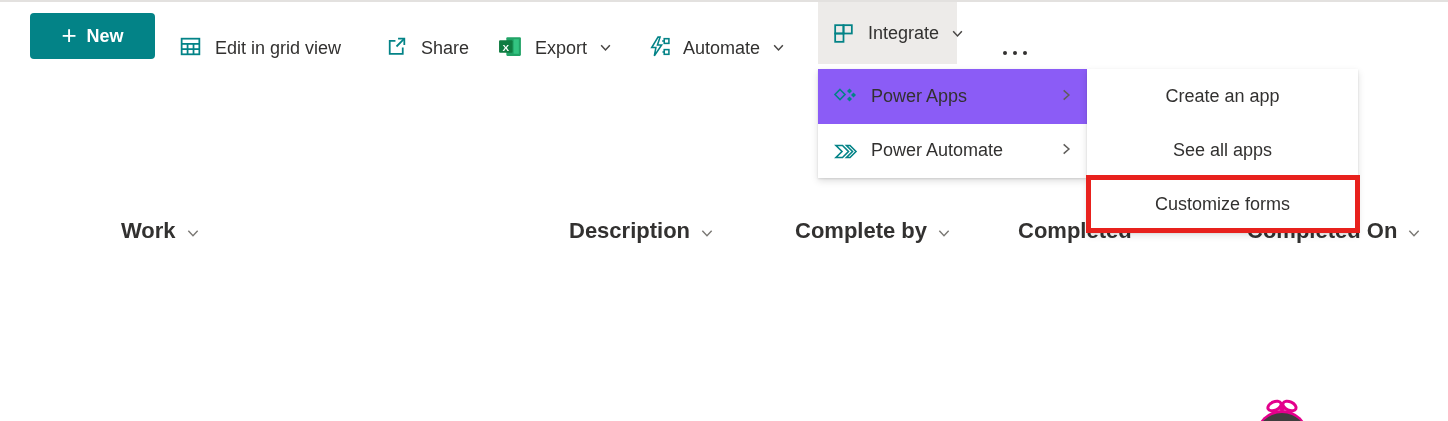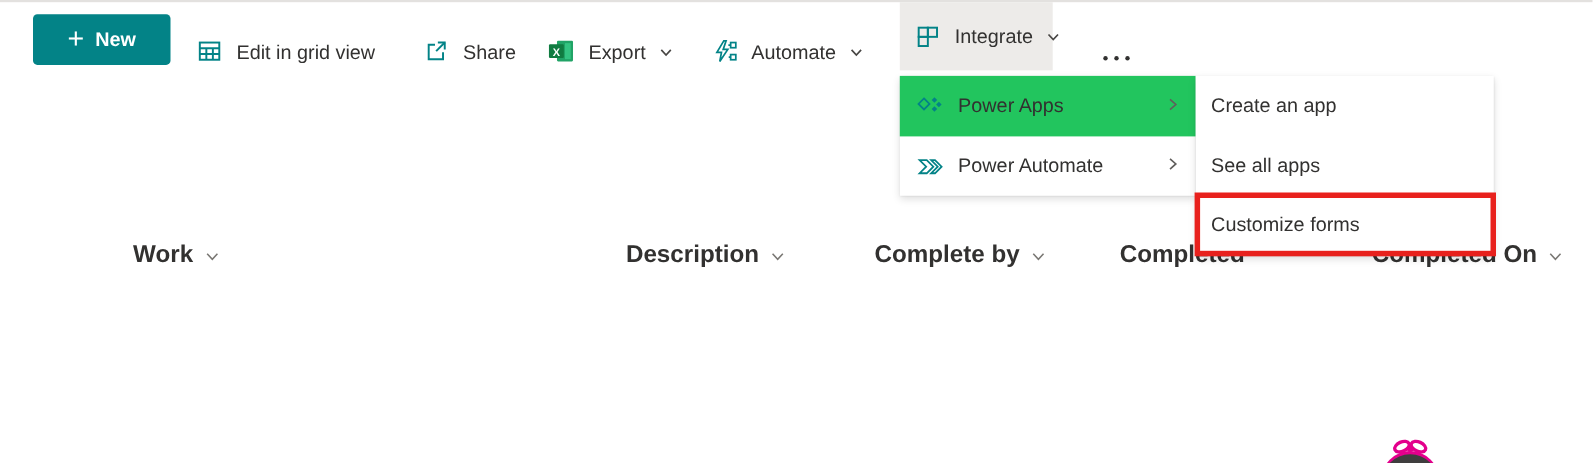--- a/index.html
+++ b/index.html
@@ -55,23 +55,23 @@
     position: absolute; background: #ffffff; z-index: 10;
     box-shadow: 0 3.2px 7.2px rgba(0,0,0,0.132), 0 0.6px 1.8px rgba(0,0,0,0.108);
   }
   .menu-panel.first { left: 818px; top: 69px; width: 269px; height: 109px; }
   .menu-panel.sub   { left: 1087px; top: 69px; width: 271px; height: 163px; }
   .menu-item {
     display: flex; align-items: center; gap: 13px;
     height: 54.5px; padding: 0 14px; font-size: 18px; color: #323130;
     cursor: pointer;
   }
-  .menu-item.hl { background: #22c55e; }
+  .menu-item.hl { background: #8b5cf6; }
   .menu-item .grow { flex: 1 1 auto; }
-  .sub .menu-item { height: 54.3px; }
+  .sub .menu-item { height: 54.3px; justify-content: center; }
   
   .red-box {
     position: absolute; left: 1086px; top: 175px; width: 274px; height: 58px;
     border: 5px solid #e8211d; z-index: 30; pointer-events: none;
   }
   
   .gift { position: absolute; left: 1252px; top: 398px; z-index: 1; }
   .icon { flex: 0 0 auto; display: inline-flex; }
 </style>
 </head>

